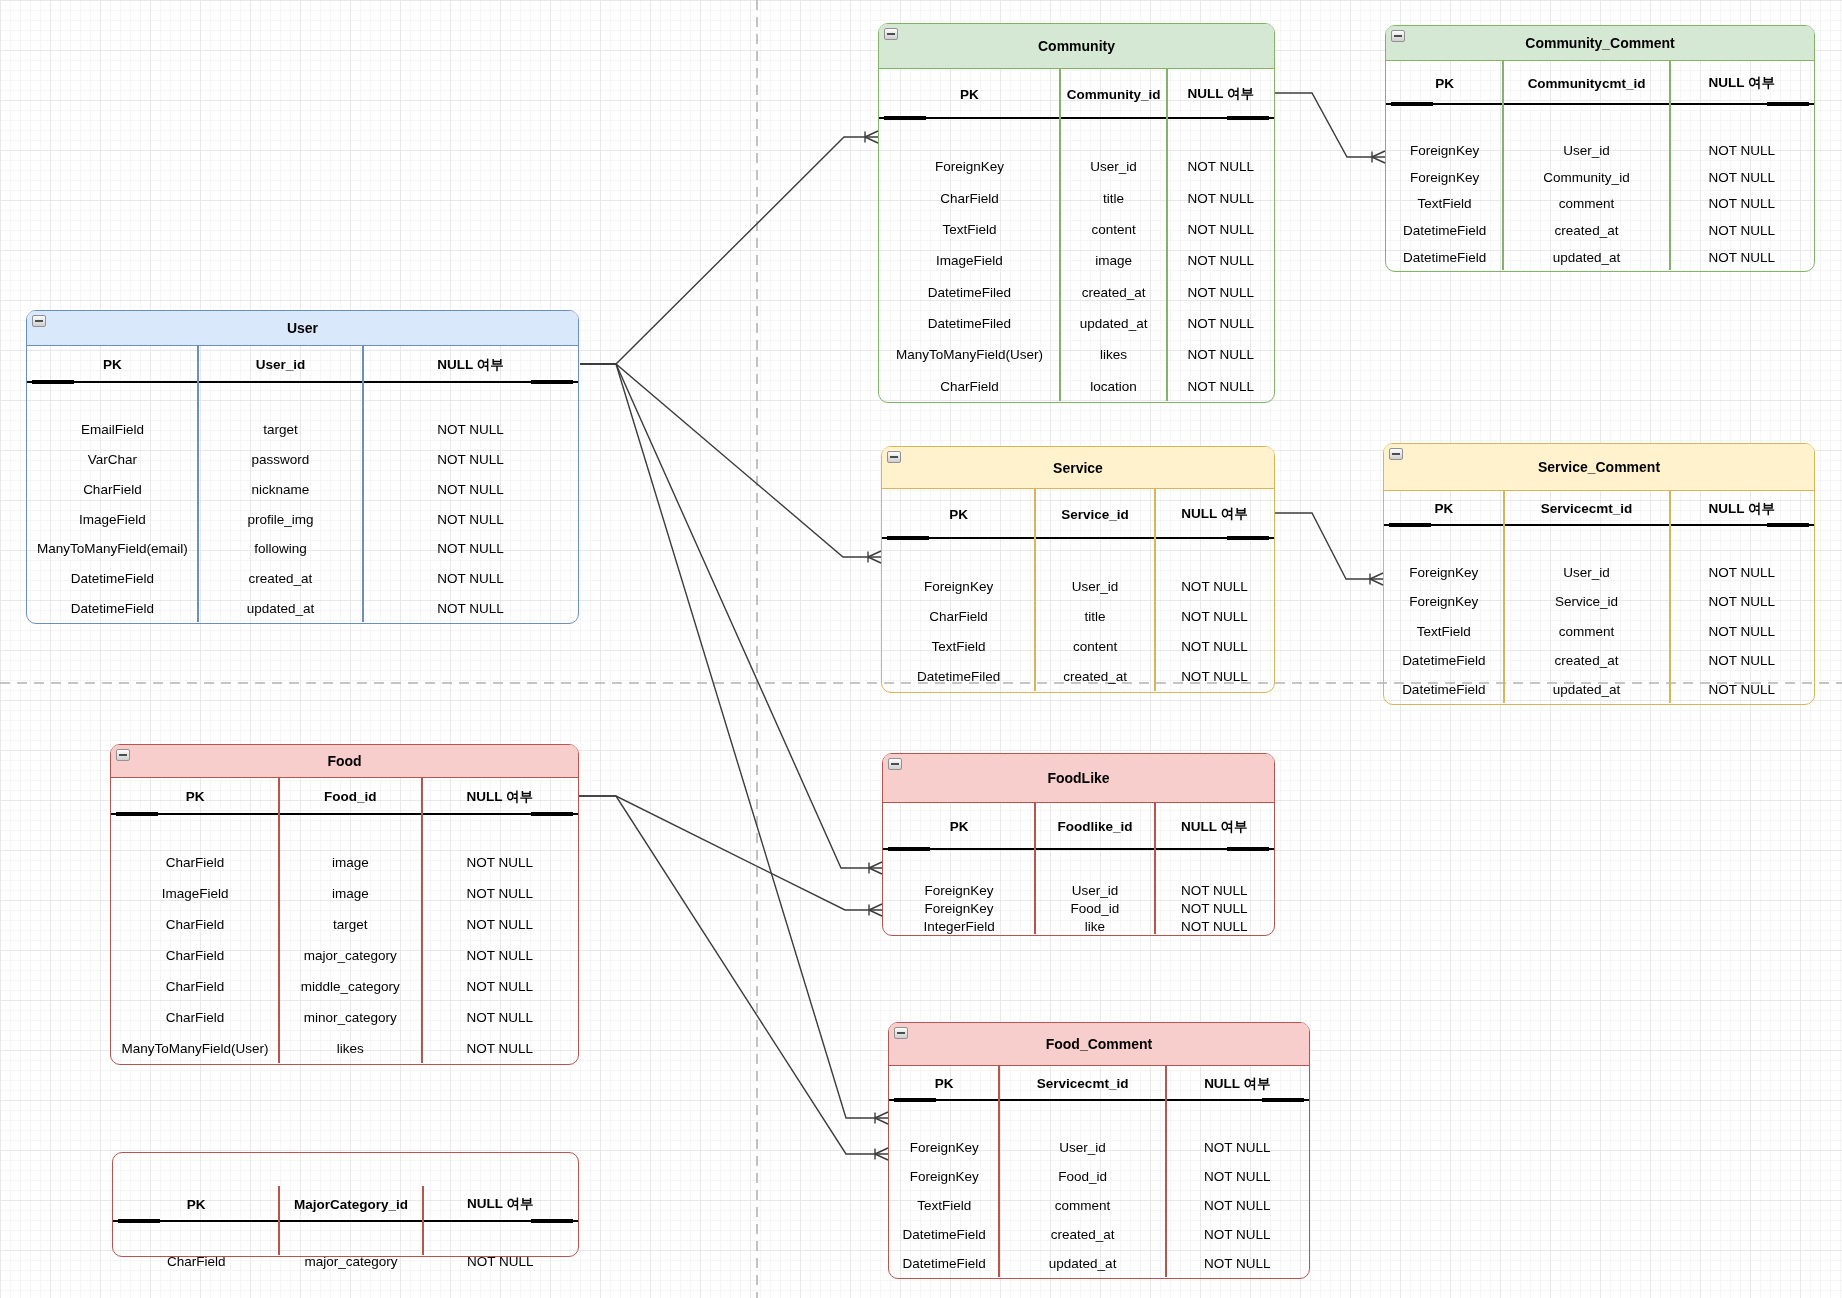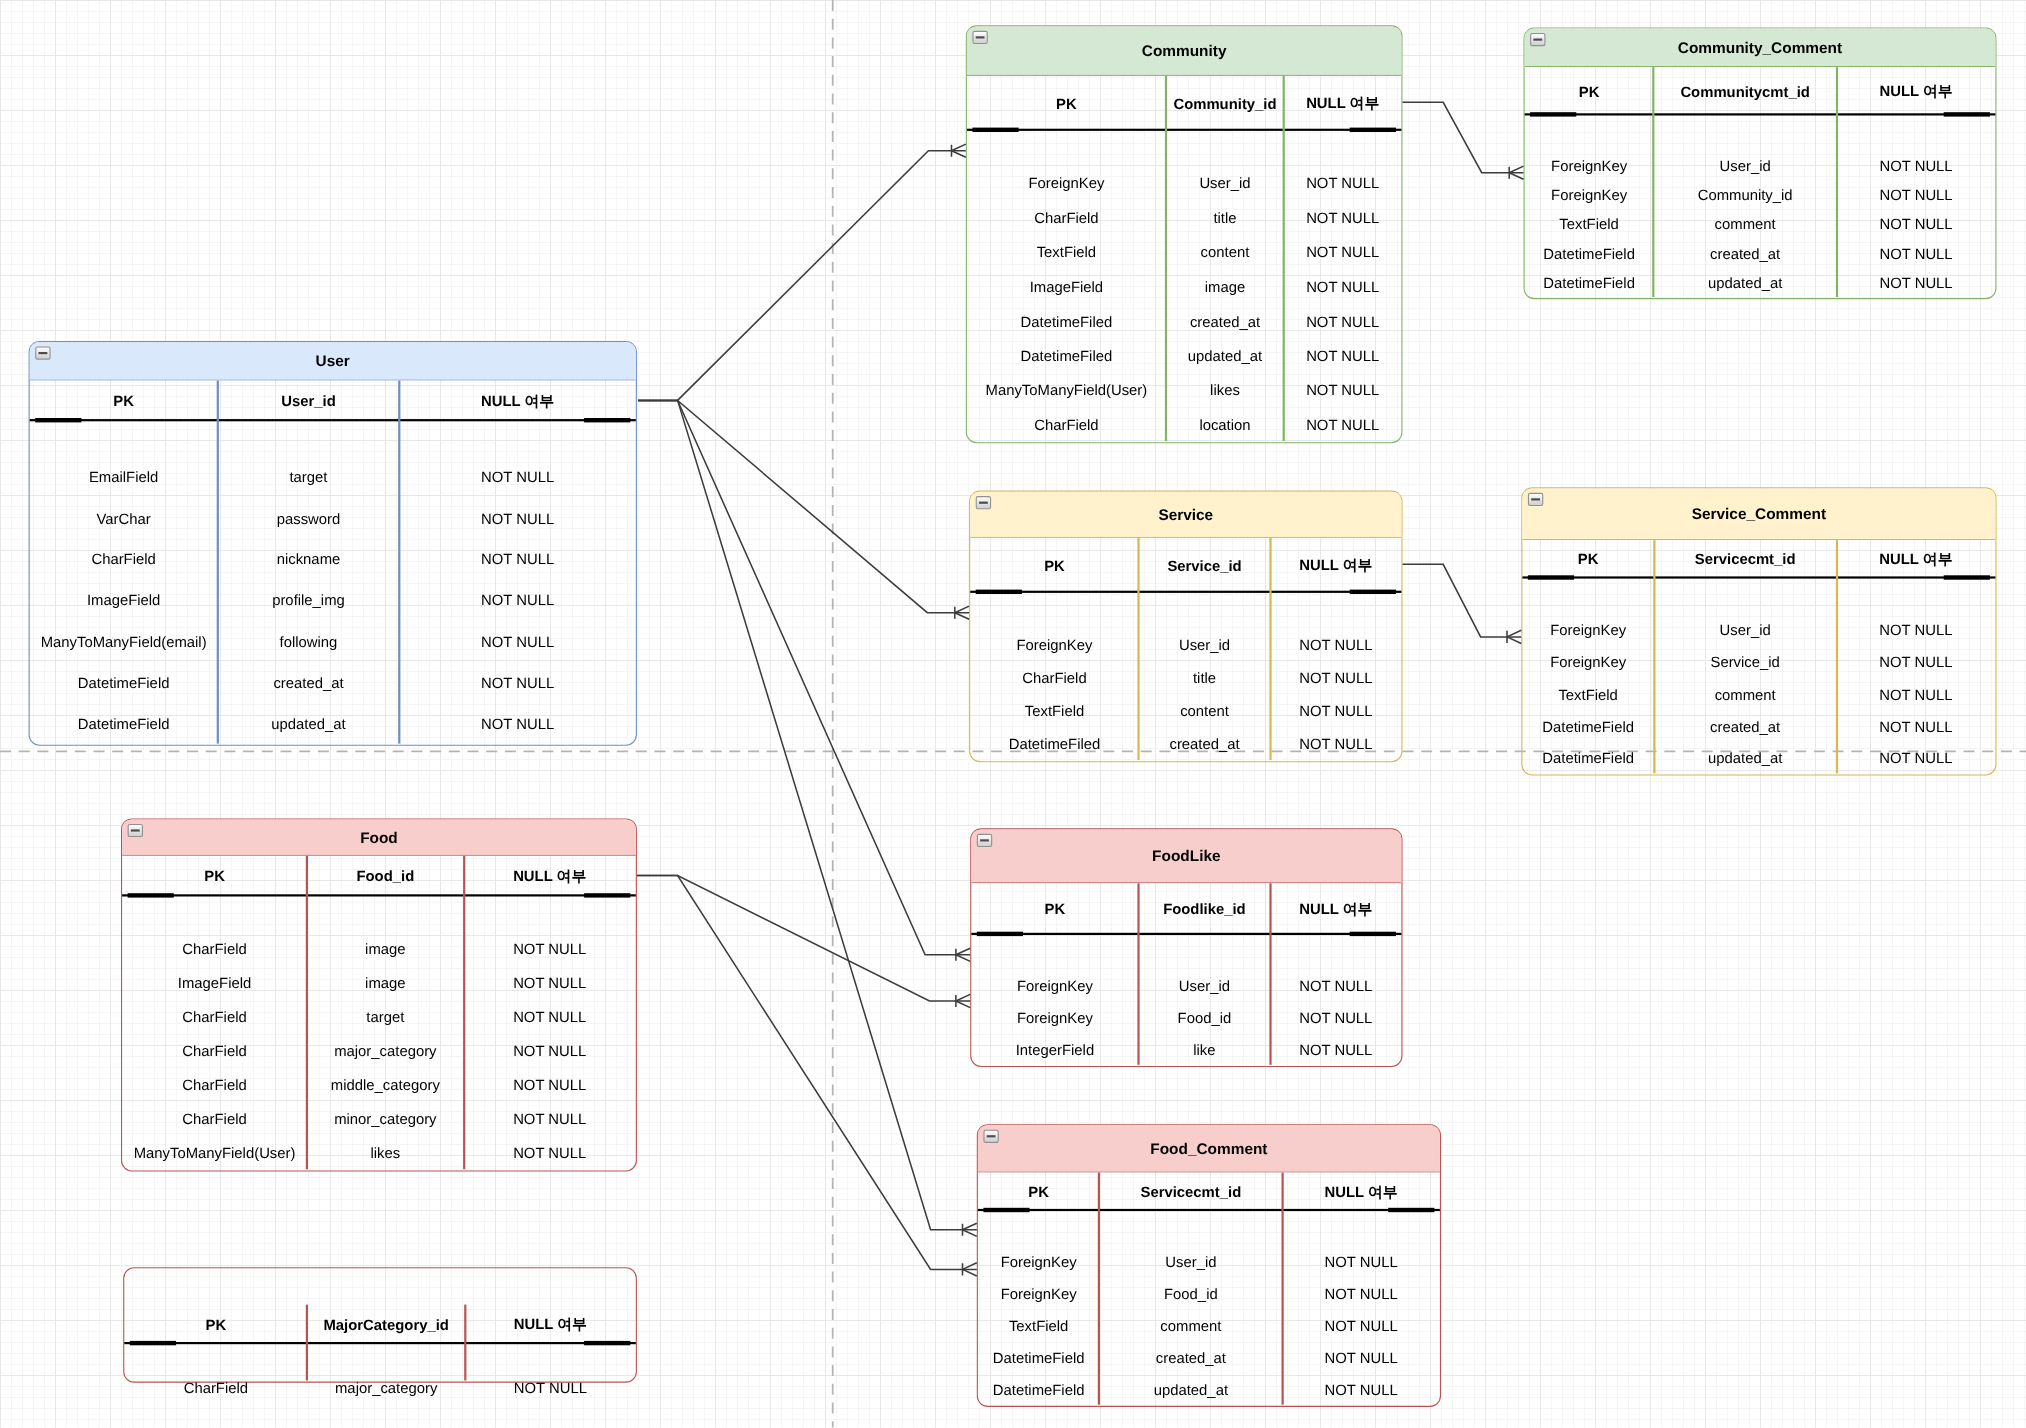--- a/index.html
+++ b/index.html
@@ -44,21 +44,21 @@
 </style>
 </head>
 <body>
 
 <div id="canvas">
   <svg id="guide-layer" class="layer" width="1842" height="1298" viewBox="0 0 1842 1298">
       <line x1="757" y1="0" x2="757" y2="1298" stroke="#b3b3b3" stroke-width="1.6" stroke-dasharray="10 7"></line>
       <line x1="0" y1="683" x2="1842" y2="683" stroke="#b3b3b3" stroke-width="1.6" stroke-dasharray="10 7"></line>
     </svg>
   <div id="tables-layer">
-      <div class="er-table" style="left: 26px; top: 310px; width: 553px; height: 368px; border: 1.6px solid rgb(108, 142, 191); text-decoration: underline;">
+      <div class="er-table" style="left: 26px; top: 310px; width: 553px; height: 314px; border: 1.6px solid rgb(108, 142, 191); text-decoration: underline;">
         <div class="er-title" style="height: 35px; background: rgb(218, 232, 252); border-bottom: 1.6px solid rgb(108, 142, 191);">
           <div class="collapse-btn">
             <div class="minus"></div>
           </div>
           <span>User</span>
         </div>
         <div class="er-header" style="top: 35px; height: 37px;">
           <div class="cell" style="width: 31%;">PK</div>
           <div class="cell" style="width: 30%;">User_id</div>
           <div class="cell" style="width: 39%;">NULL 여부</div>
@@ -350,21 +350,21 @@
             <div class="cell" style="width: 30.5%;">minor_category</div>
             <div class="cell" style="width: 33.5%;">NOT NULL</div>
           </div>
           <div class="er-row">
             <div class="cell" style="width: 36%;">ManyToManyField(User)</div>
             <div class="cell" style="width: 30.5%;">likes</div>
             <div class="cell" style="width: 33.5%;">NOT NULL</div>
           </div>
         </div>
       </div>
-      <div class="er-table" style="left: 882px; top: 753px; width: 393px; height: 217px; border: 1.6px solid rgb(184, 84, 80);">
+      <div class="er-table" style="left: 882px; top: 753px; width: 393px; height: 183px; border: 1.6px solid rgb(184, 84, 80);">
         <div class="er-title" style="height: 49px; background: rgb(248, 206, 204); border-bottom: 1.6px solid rgb(184, 84, 80);">
           <div class="collapse-btn">
             <div class="minus"></div>
           </div>
           <span>FoodLike</span>
         </div>
         <div class="er-header" style="top: 49px; height: 47px;">
           <div class="cell" style="width: 38.9%;">PK</div>
           <div class="cell" style="width: 30.6%;">Foodlike_id</div>
           <div class="cell" style="width: 30.5%;">NULL 여부</div>

